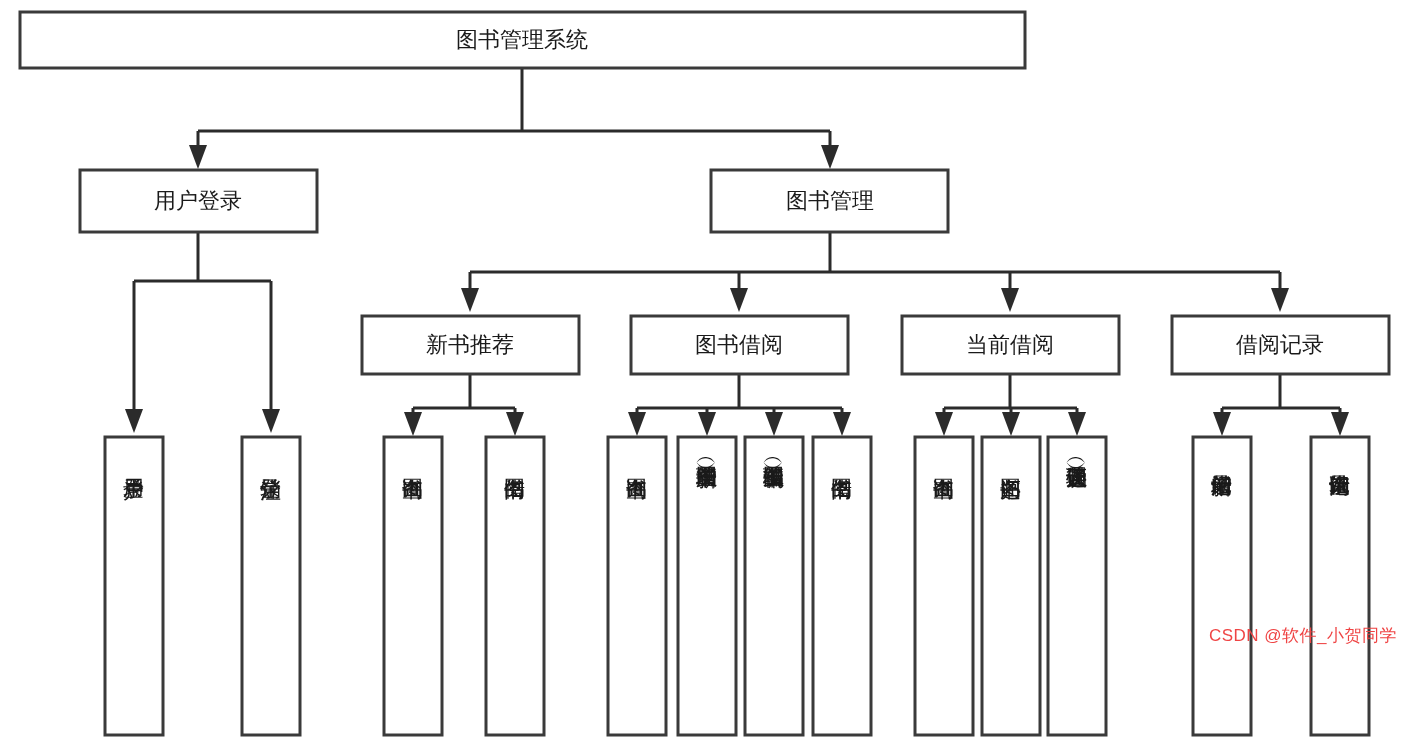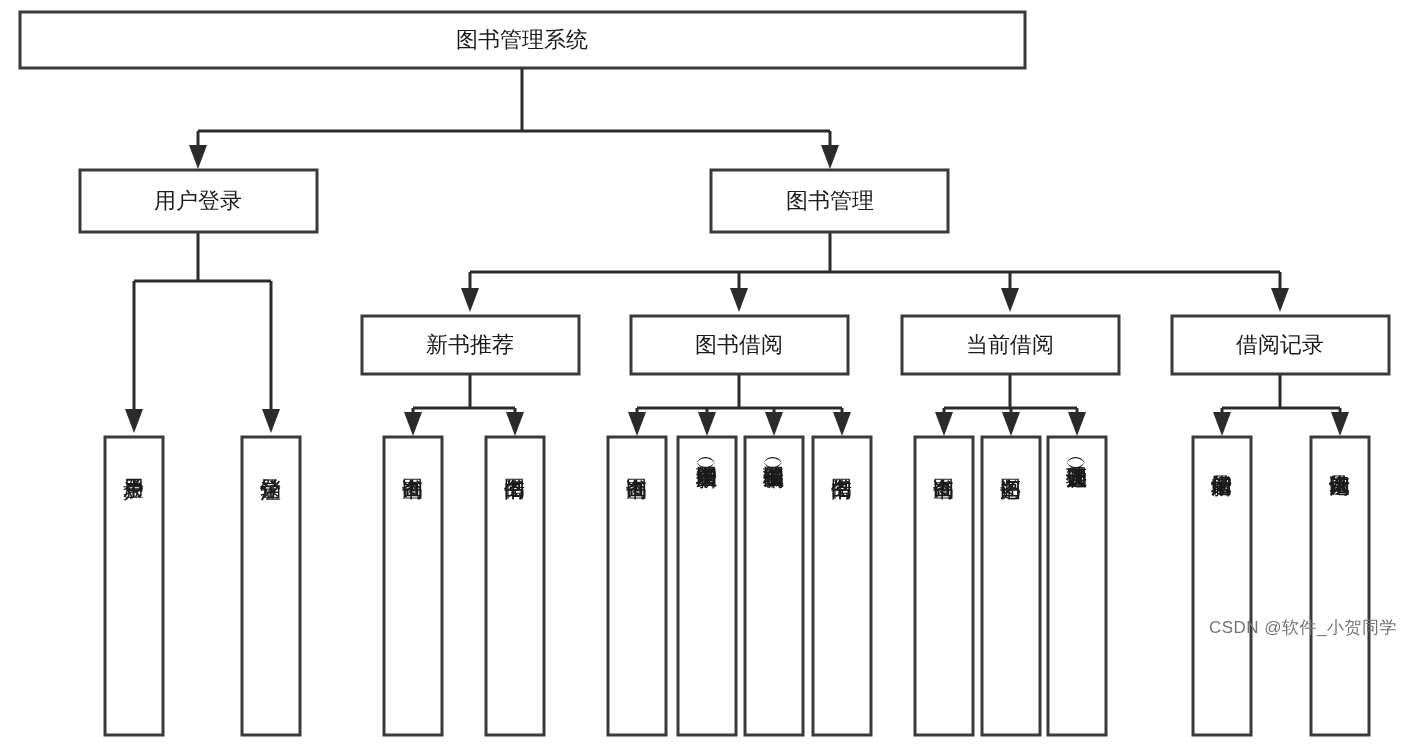--- a/index.html
+++ b/index.html
@@ -52,24 +52,24 @@
     stroke-width: 3;
     fill: none;
   }
   .arrow-head {
     fill: #2b2b2b;
     stroke: none;
   }
   .watermark {
     position: absolute;
     right: 8px;
-    bottom: 22px;
+    bottom: 14px;
     font-family: "Liberation Sans", "DejaVu Sans", sans-serif;
     font-size: 17px;
-    color: #737373;
+    color: #ef4444;
     letter-spacing: 0.5px;
     white-space: nowrap;
     pointer-events: none;
   }
 </style>
 </head>
 <body>
 
 <div id="diagram-root">
   <svg id="tree-svg" viewBox="0 0 1405 747" xmlns="http://www.w3.org/2000/svg">

